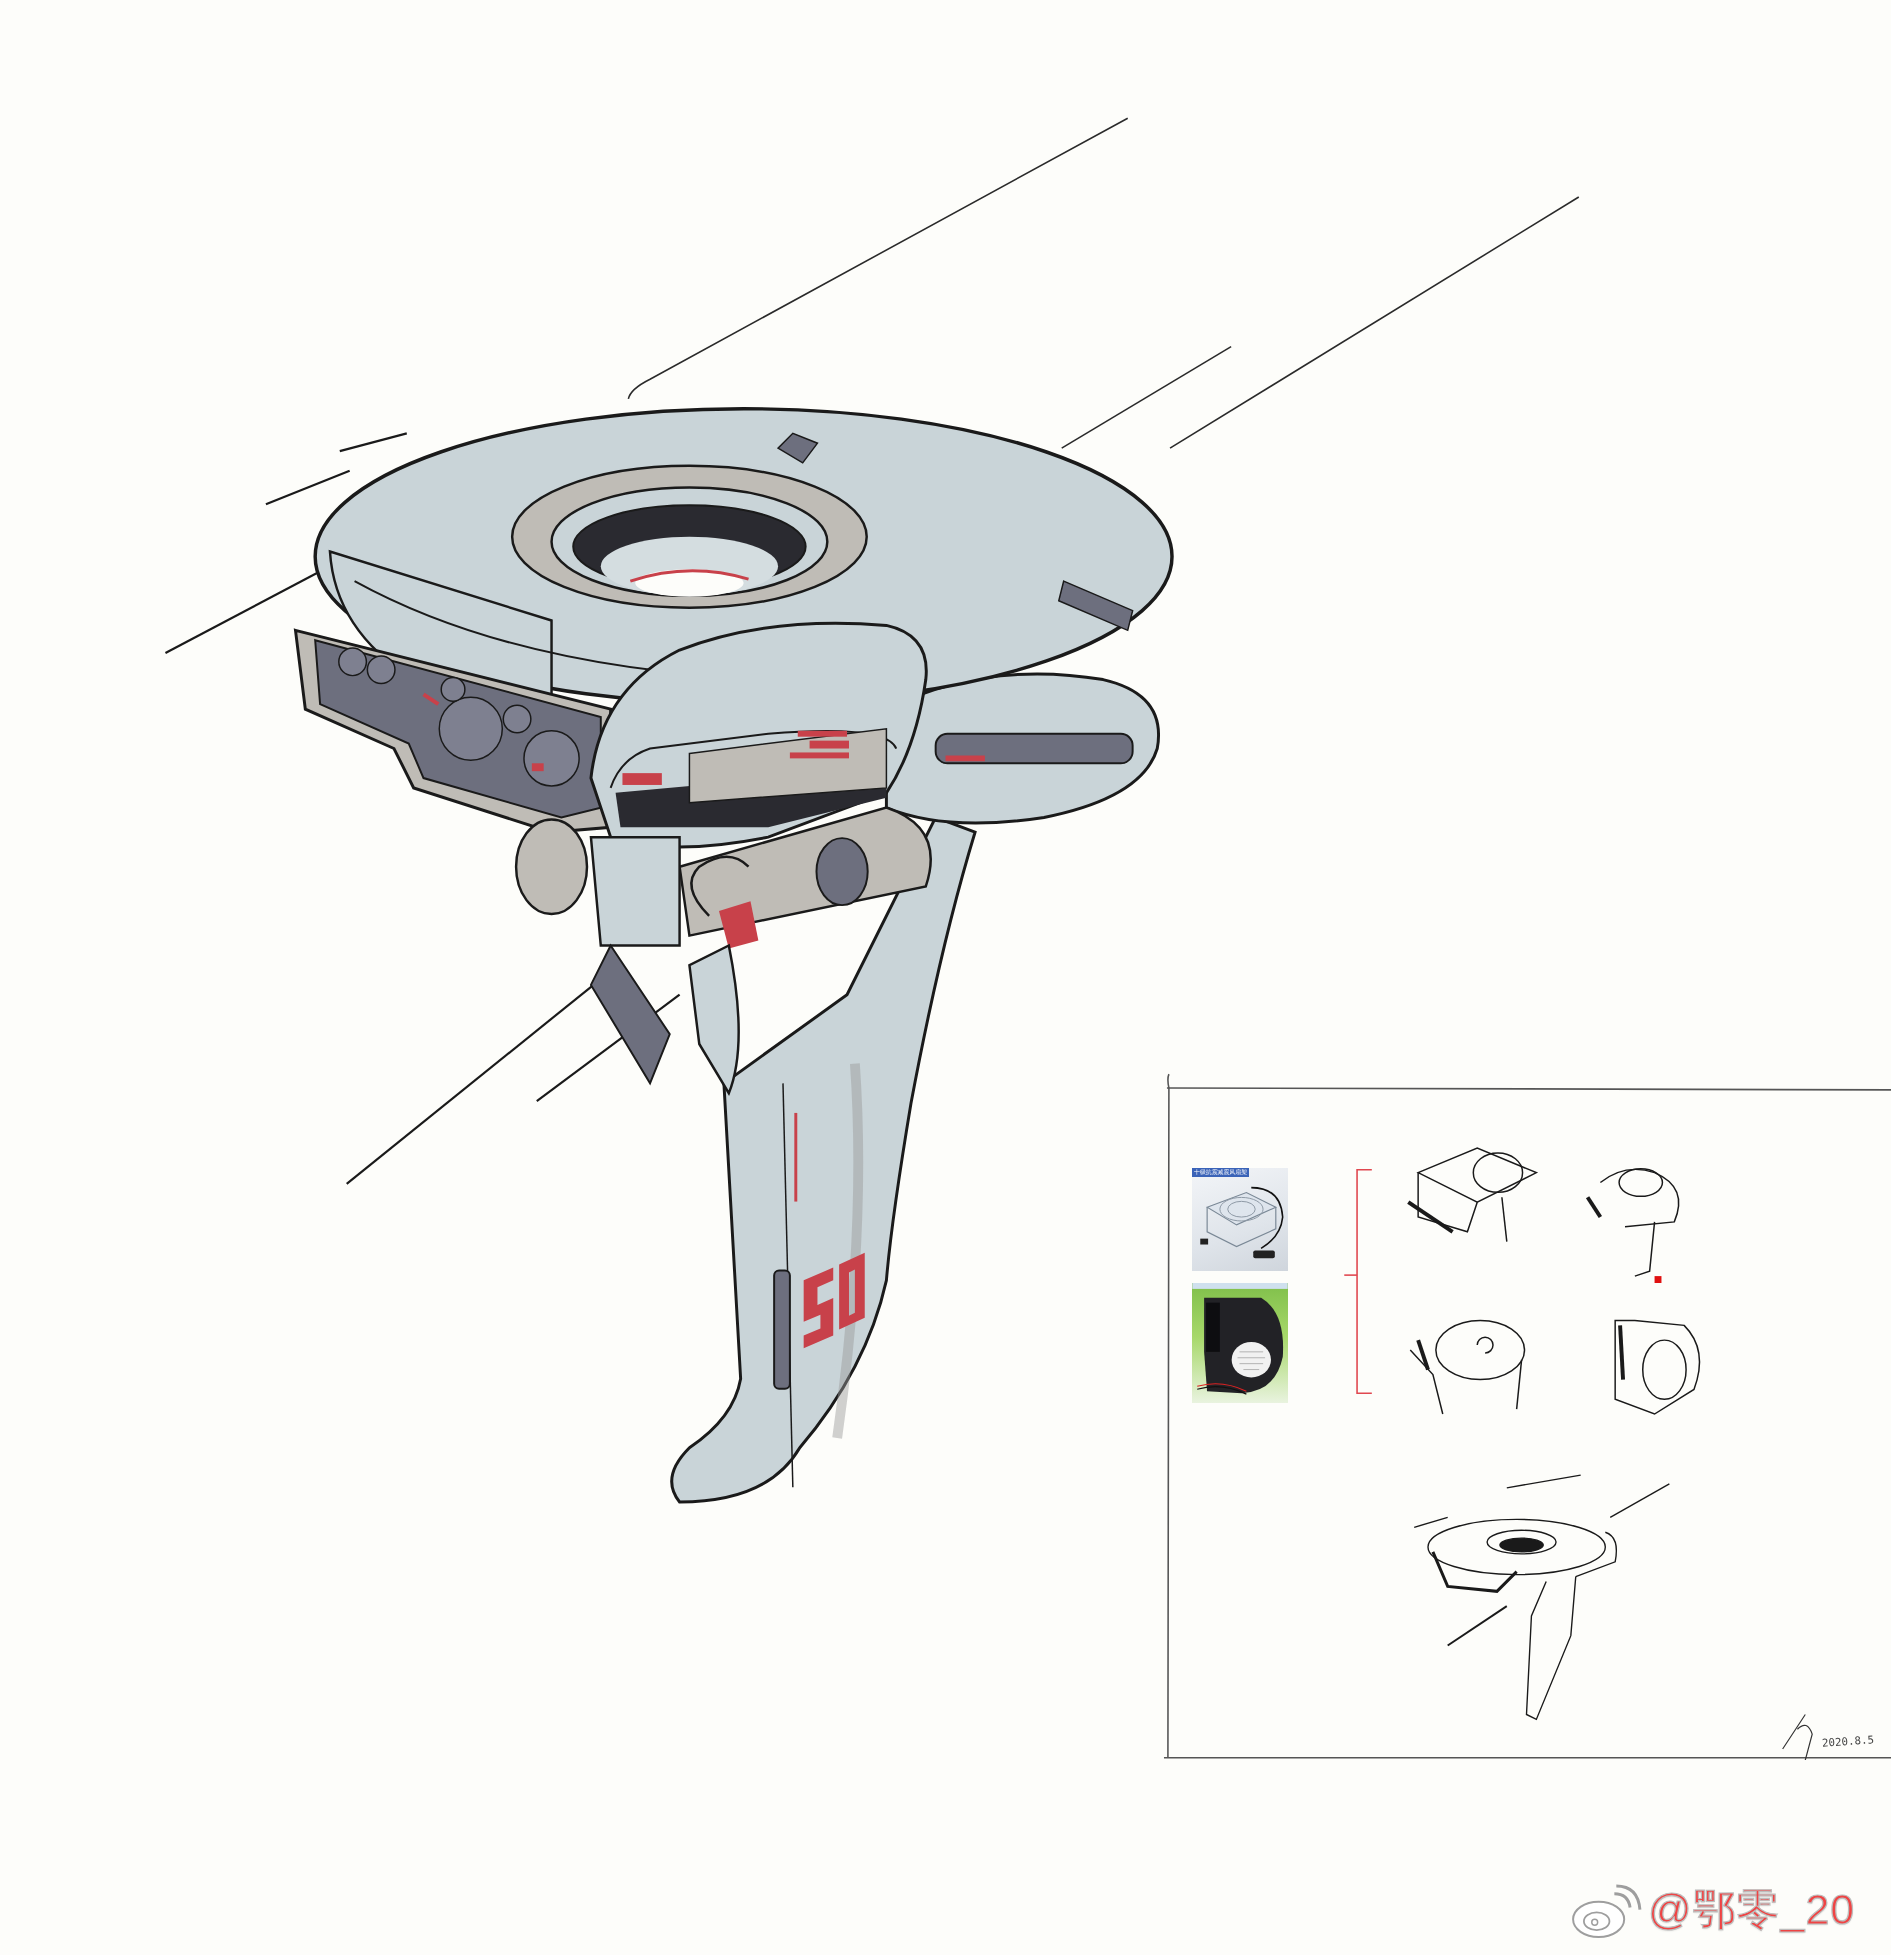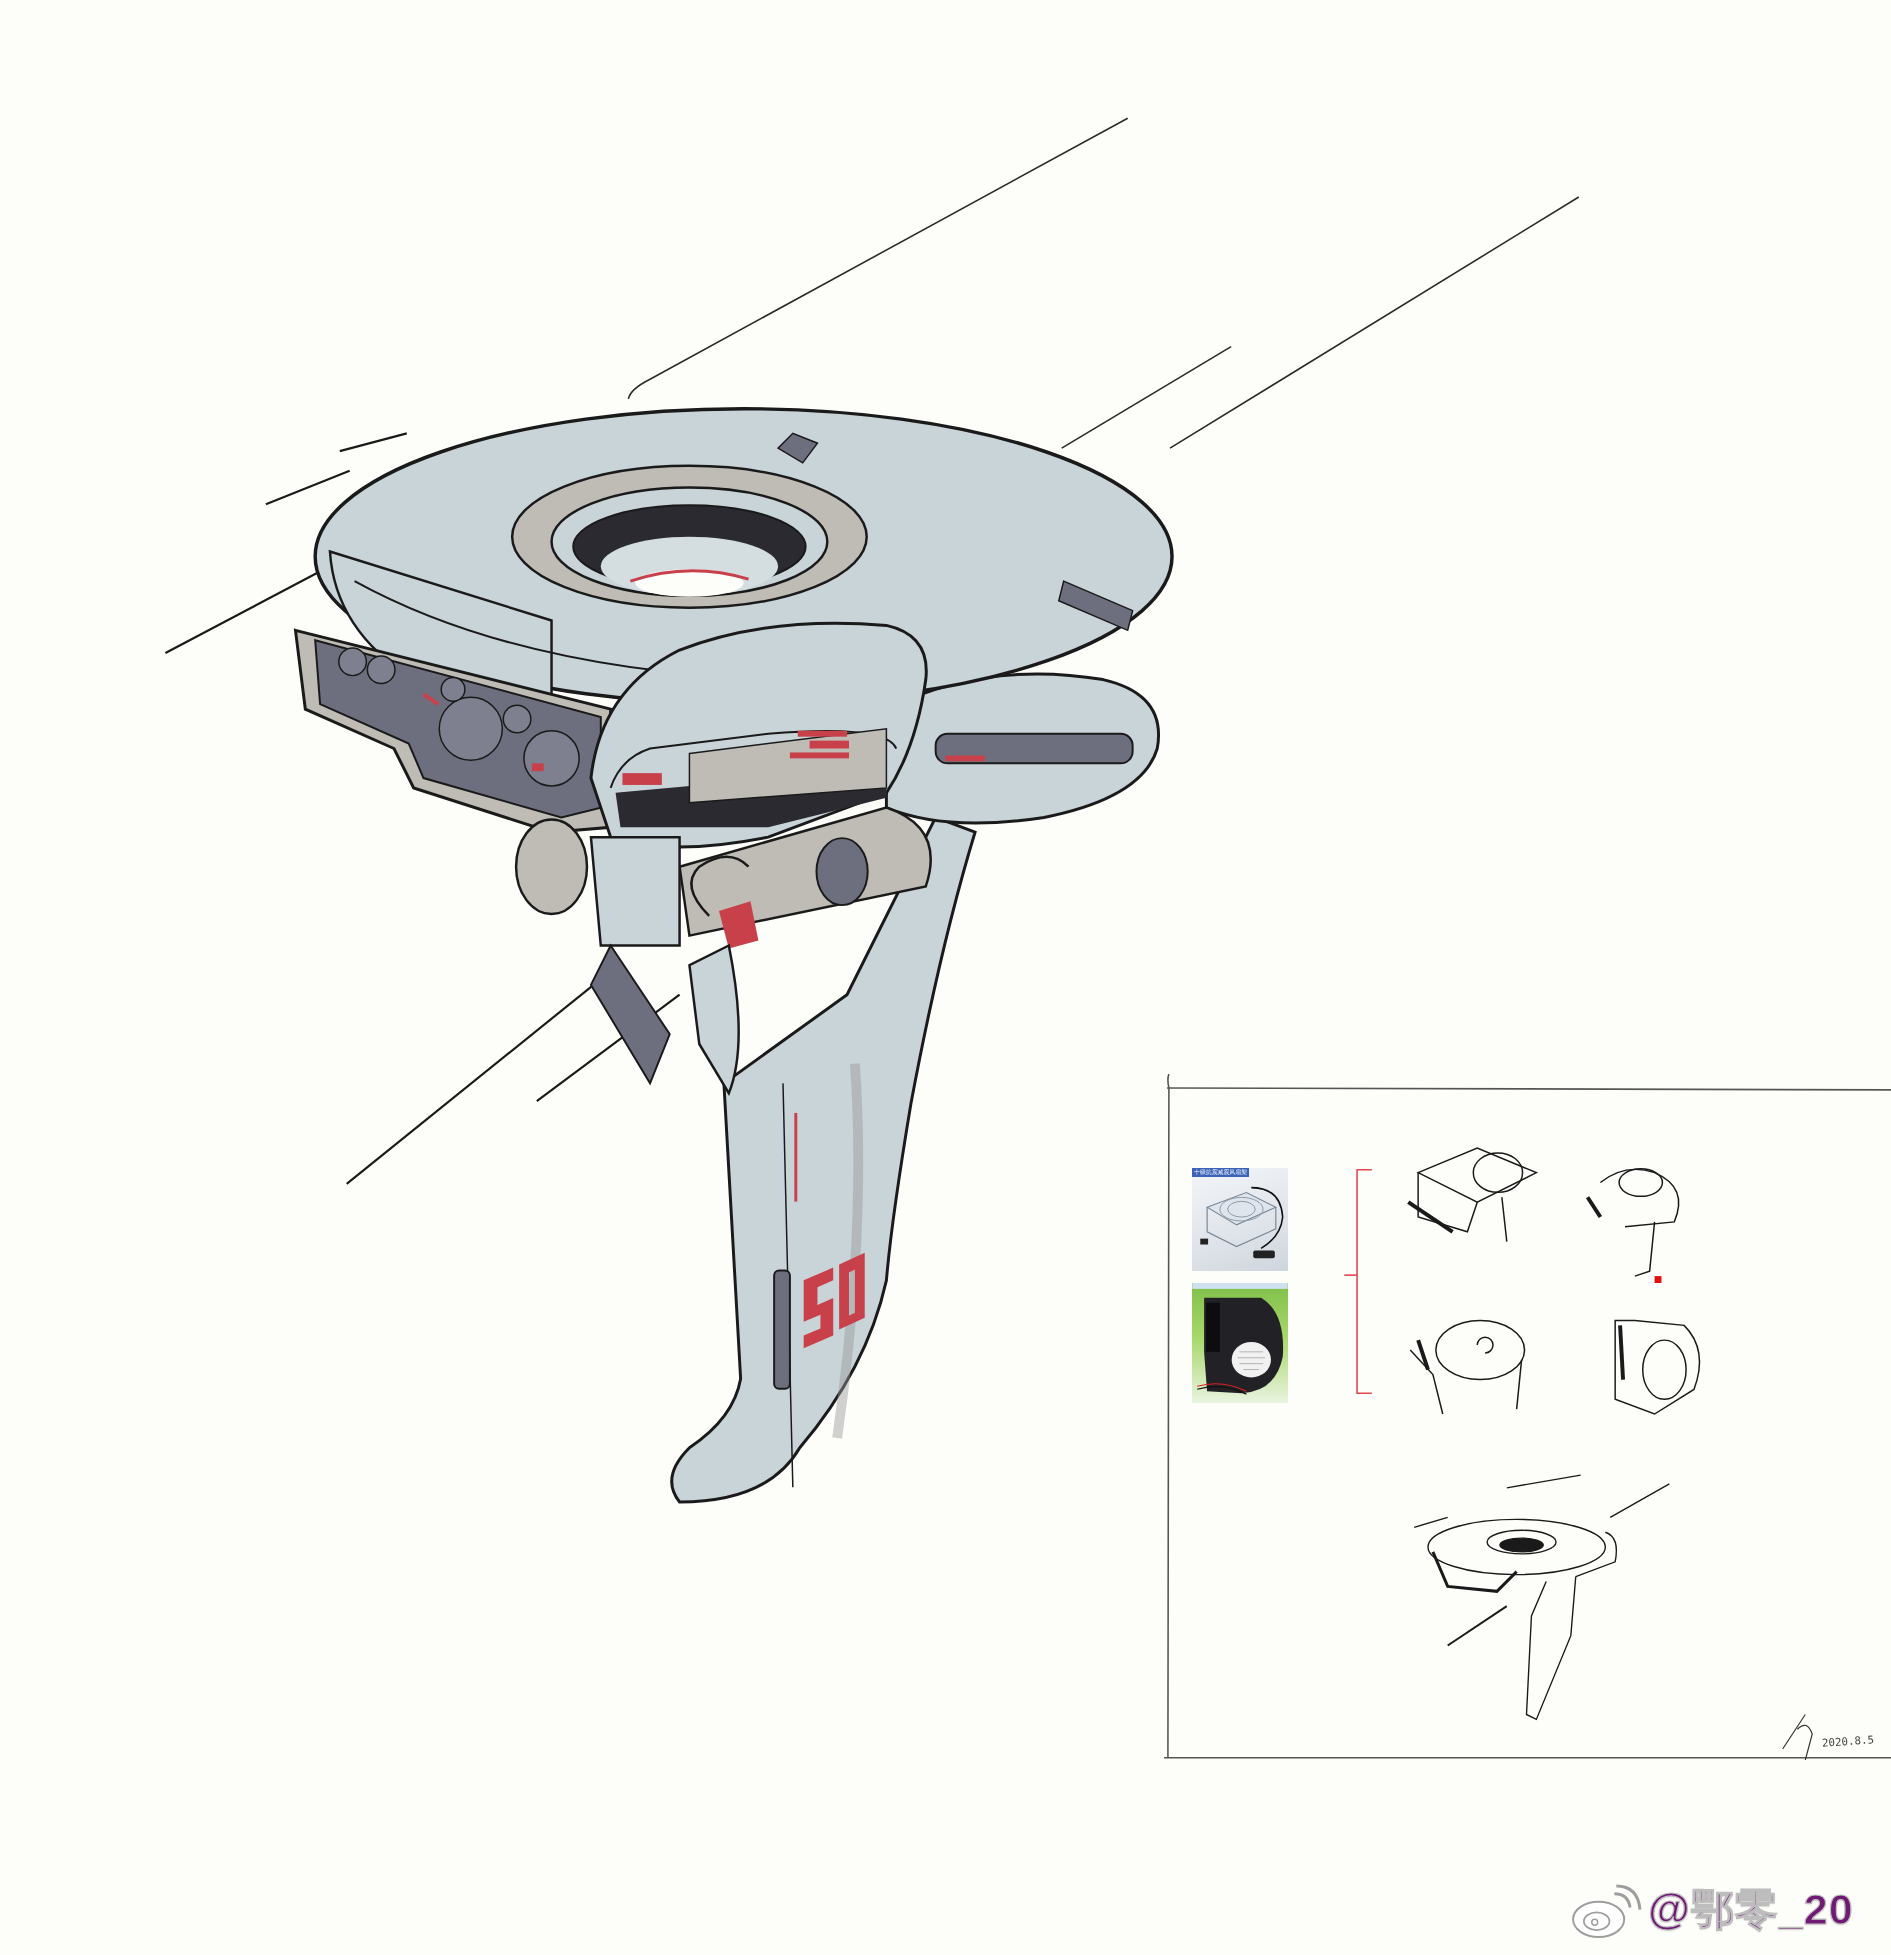--- a/index.html
+++ b/index.html
@@ -9,21 +9,21 @@
     font-family: "Liberation Sans", sans-serif;
   }
   .canvas { position: absolute; left: 0; top: 0; width: 1891px; height: 1955px; }
   .ref-board { position: absolute; left: 1162px; top: 1070px; width: 729px; height: 690px; }
   .photo { position: absolute; left: 1192px; width: 96px; overflow: hidden; }
   .photo-1 { top: 1168px; height: 103px; background: linear-gradient(160deg, #f3f5f8 0%, #dfe4ea 60%, #cfd5dc 100%); }
   .photo-2 { top: 1283px; height: 120px; background: linear-gradient(180deg, #7fbf4a 0%, #a7d86a 45%, #e9f3df 100%); }
   .photo-label { position: absolute; left: 0; top: 0; font-size: 5.9px; color: #fff; background: #3a63b8; padding: 0 2px; white-space: nowrap; }
   .signature { position: absolute; left: 1822px; top: 1735px; font-family: "DejaVu Sans Mono", monospace; font-size: 10.8px; color: #444; transform: rotate(-4deg); }
   .watermark { position: absolute; left: 1571px; top: 1881px; display: flex; align-items: center; gap: 5.9px; }
-  .watermark-text { font-size: 43px; color: #701a75; -webkit-text-stroke: 1.2px #bdbdbd; letter-spacing: 1px; text-shadow: 0 1px 2px rgba(0,0,0,0.15); font-weight: bold; }
+  .watermark-text { font-size: 43px; color: #ef4444; -webkit-text-stroke: 1.2px #bdbdbd; letter-spacing: 1px; text-shadow: 0 1px 2px rgba(0,0,0,0.15); }
 </style>
 </head>
 <body>
 
 <svg class="canvas" viewBox="0 0 1920 1985" xmlns="http://www.w3.org/2000/svg">
 
   <g stroke="#2a2a2a" stroke-width="1.6" fill="none">
     <path d="M638 405 Q640 395 660 385 L1145 120"></path>
     <path d="M1078 455 L1250 352"></path>
     <path d="M1188 455 L1603 200"></path>

